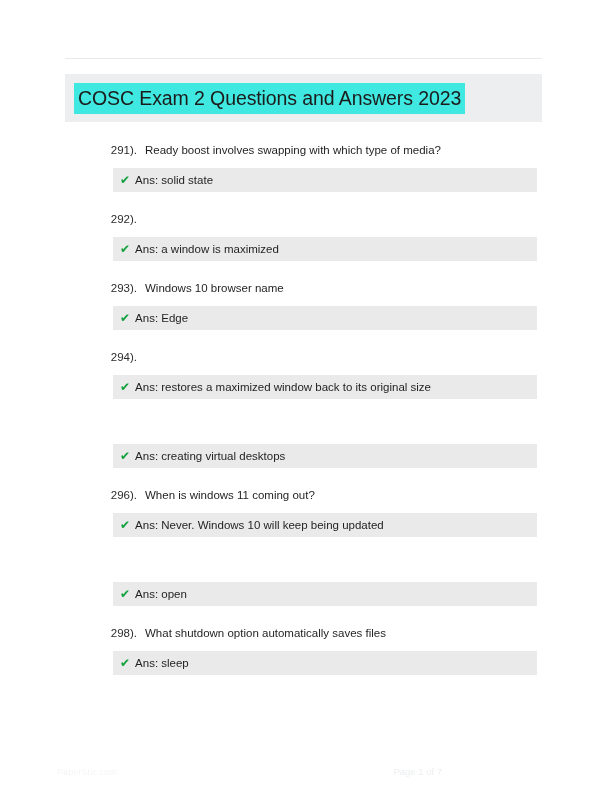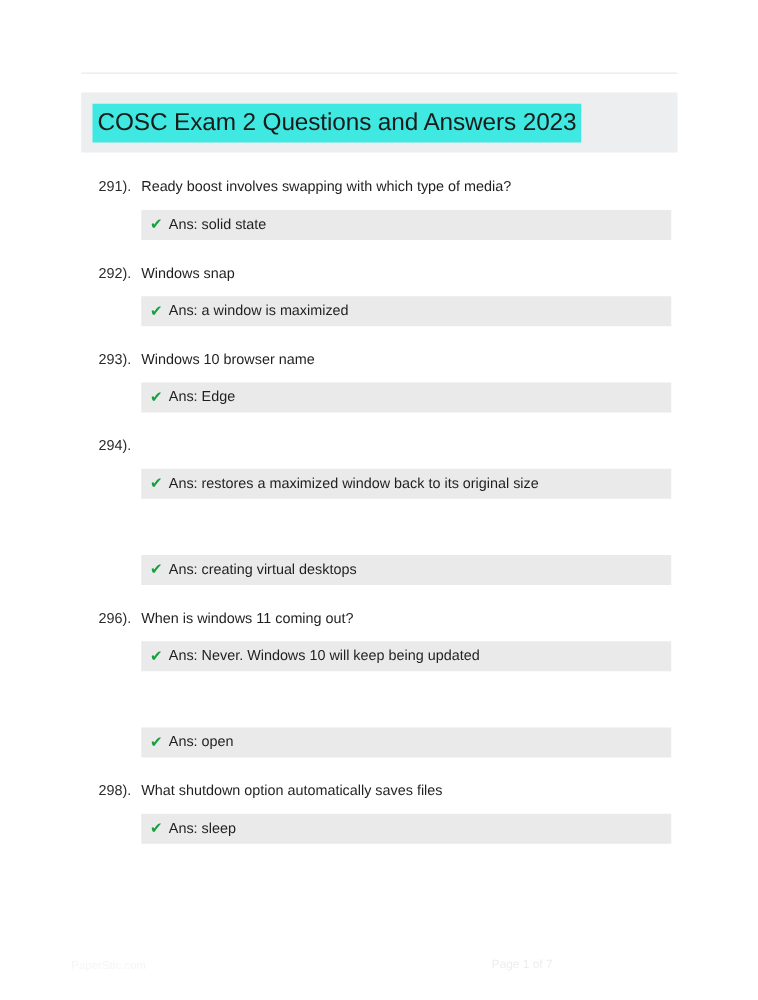--- a/index.html
+++ b/index.html
@@ -65,20 +65,21 @@
   }
 
   .qa-block {
     position: relative;
     height: 69px;
   }
 
   .q-row {
     position: relative;
     height: 28px;
+    margin-left: 32px;
   }
   .q-num {
     position: absolute;
     left: 60px;
     top: 3px;
     width: 45px;
     text-align: right;
     font-size: 11.5px;
     line-height: 16px;
     color: #2b2b2b;
@@ -160,21 +161,20 @@
           <div class="q-text">Ready boost involves swapping with which type of media?</div>
         </div>
         <div class="a-bar" style="top: 29px; background: rgb(234, 234, 234);">
           <span class="a-check" style="color: rgb(18, 161, 60);">✔</span>
           <span class="a-text">Ans: solid state</span>
         </div>
       </div>
       <div class="qa-block">
         <div class="q-row">
           <div class="q-num">292).</div>
-          <div class="q-text">Windows snap</div>
         </div>
         <div class="a-bar" style="top: 29px; background: rgb(234, 234, 234);">
           <span class="a-check" style="color: rgb(18, 161, 60);">✔</span>
           <span class="a-text">Ans: a window is maximized</span>
         </div>
       </div>
       <div class="qa-block">
         <div class="q-row">
           <div class="q-num">293).</div>
           <div class="q-text">Windows 10 browser name</div>

